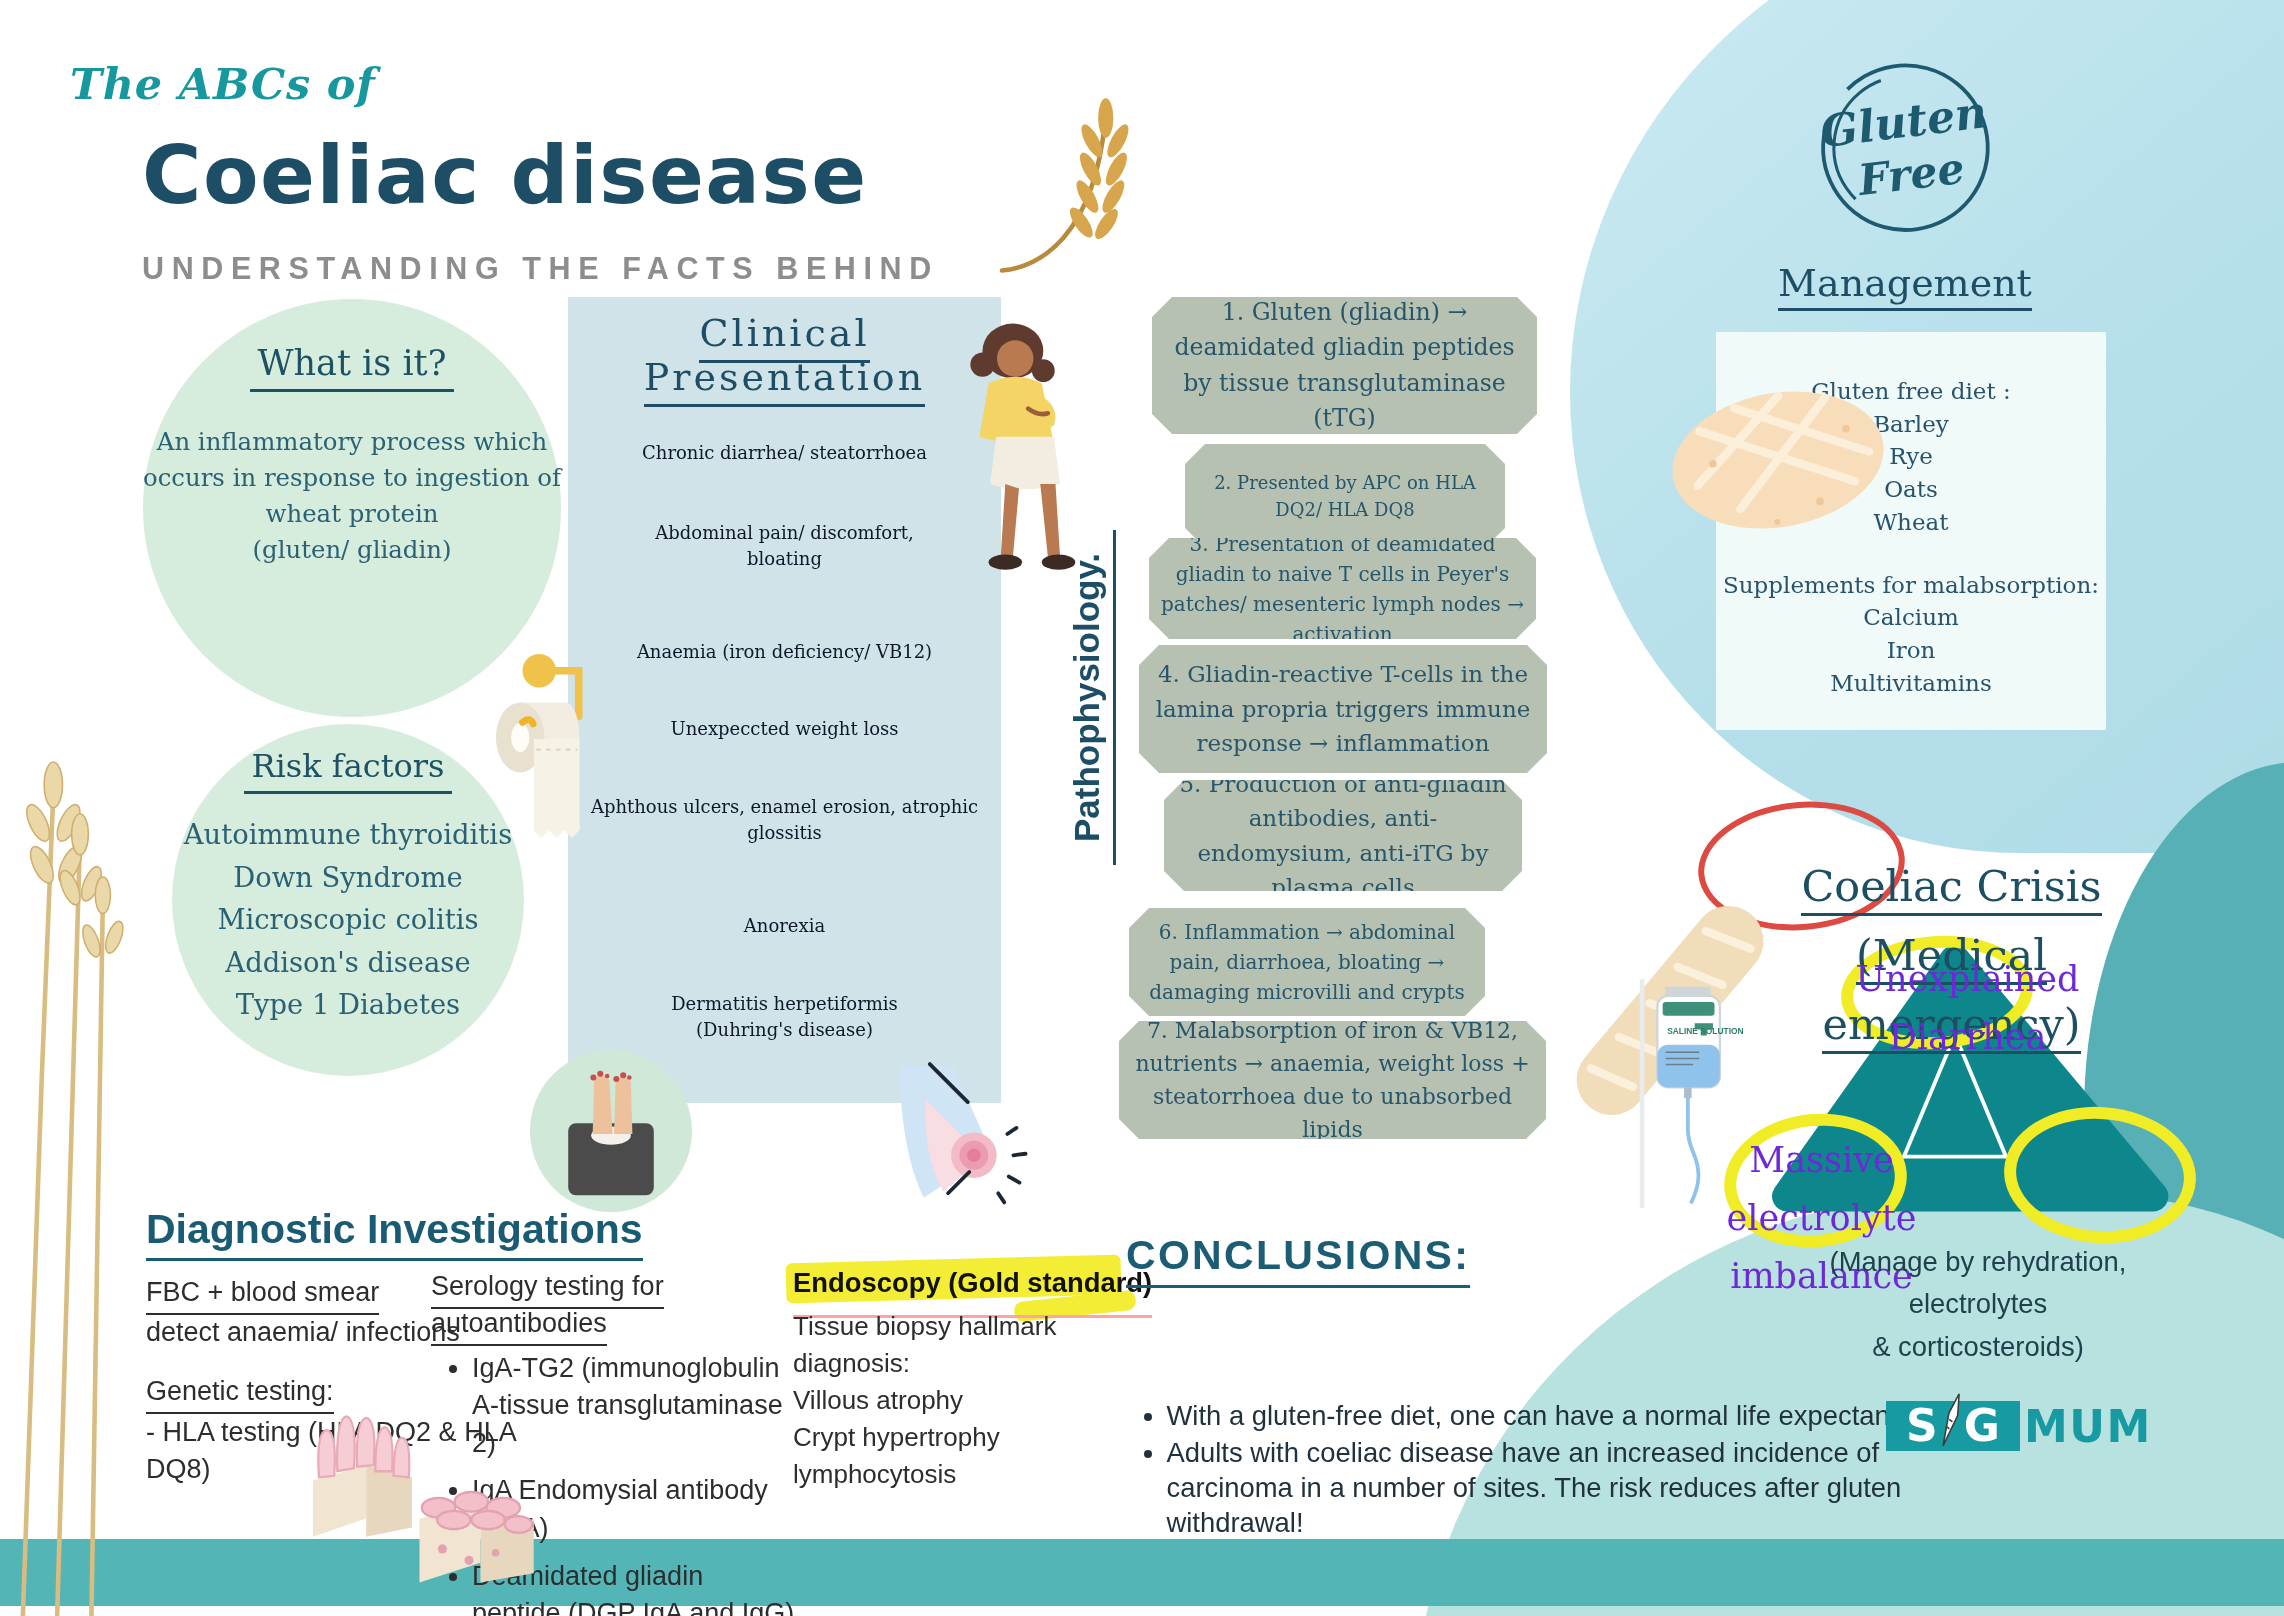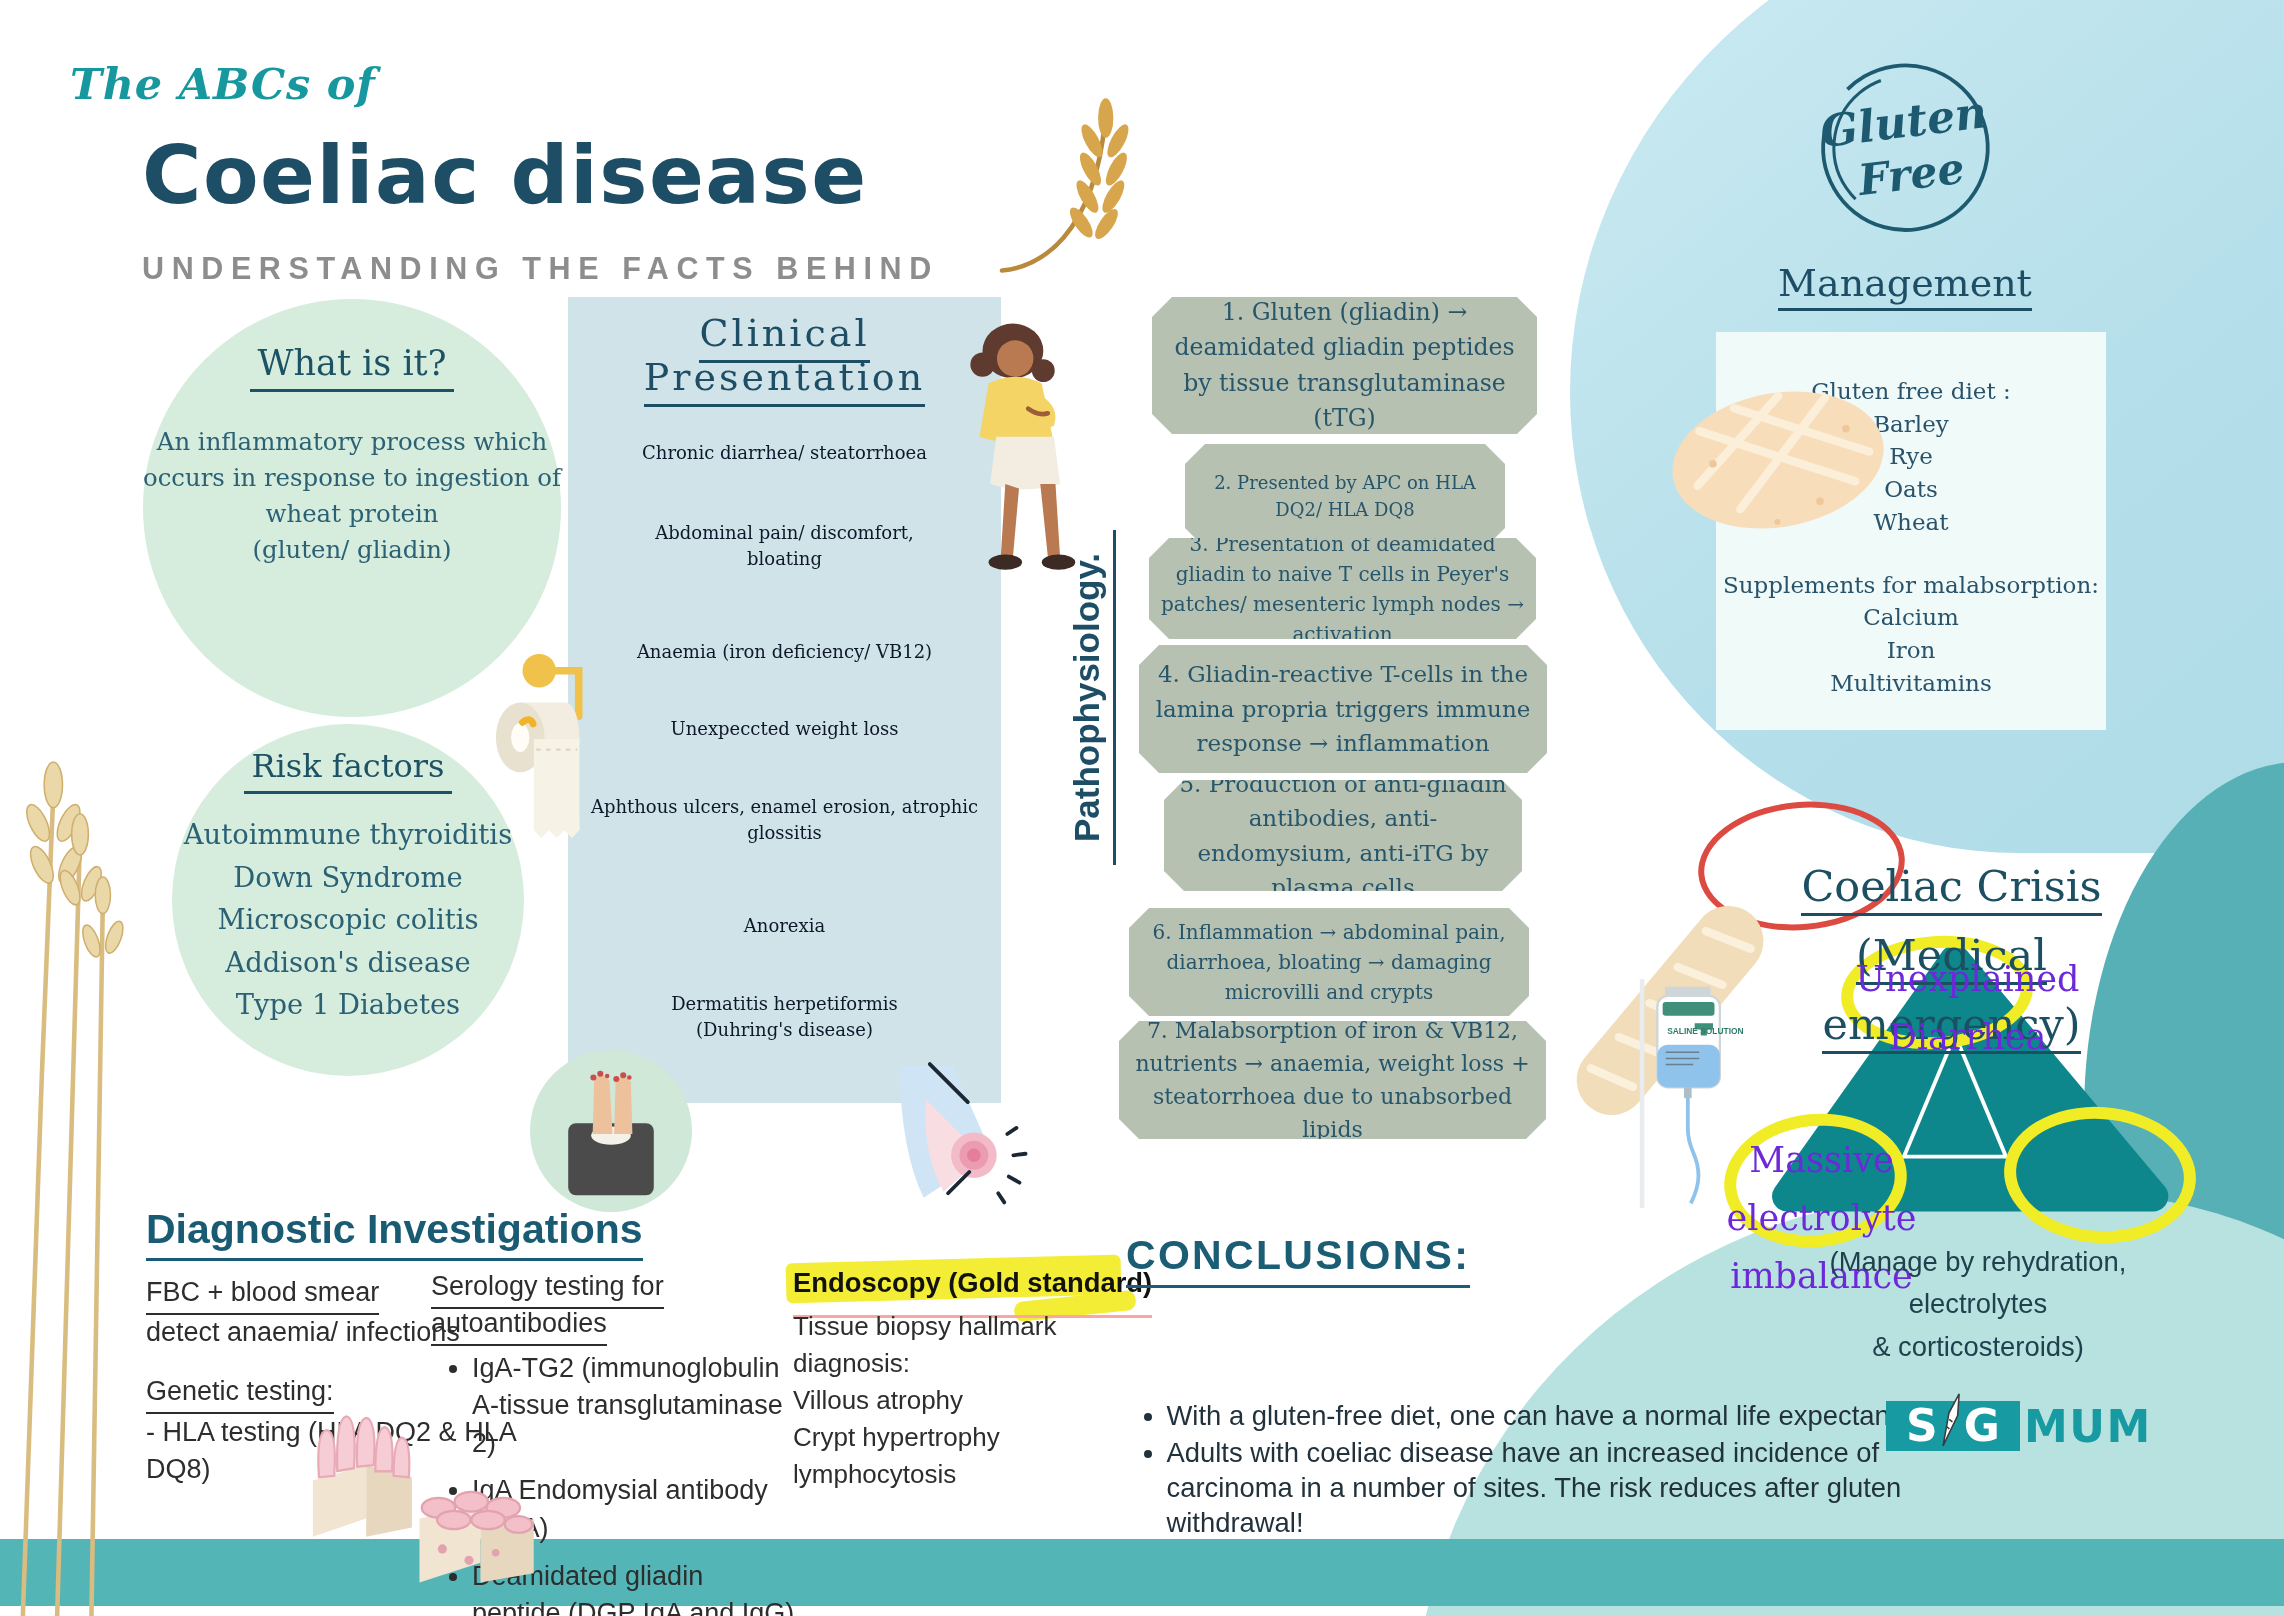--- a/index.html
+++ b/index.html
@@ -51,21 +51,21 @@
   .patho-label{left:924px;top:673px;width:335px;height:49px;transform:rotate(-90deg);
     text-align:center;font-size:35px;font-weight:bold;color:#1d4e66;border-bottom:3px solid #1d4e66;}
   .pb{background:#b6c1b2;color:#27566b;font-family:"DejaVu Serif",serif;text-align:center;
     display:flex;align-items:center;justify-content:center;line-height:1.5;padding:6.1px 9.1px;
     clip-path:polygon(20px 0,calc(100% - 20px) 0,100% 20px,100% calc(100% - 20px),calc(100% - 20px) 100%,20px 100%,0 calc(100% - 20px),0 20px);}
   .pb1{left:1152px;top:297px;width:385px;height:137px;font-size:23.6px;}
   .pb2{left:1185px;top:444px;width:320px;height:104px;font-size:18px;}
   .pb3{left:1149px;top:538px;width:387px;height:101px;font-size:20px;}
   .pb4{left:1139px;top:645px;width:408px;height:128px;font-size:23px;}
   .pb5{left:1164px;top:780px;width:358px;height:111px;font-size:23px;}
-  .pb6{left:1129px;top:908px;width:400px;height:108px;font-size:20px;}
+  .pb6{left:1129px;top:908px;width:356px;height:108px;font-size:20px;}
   .pb7{left:1119px;top:1021px;width:427px;height:118px;font-size:22px;}
 
   
   .mgmt-head{left:1745px;top:261px;width:320px;text-align:center;font-family:"DejaVu Serif",serif;
     font-size:38px;color:#1d4e66;}
   .mgmt-head span{border-bottom:3.8px solid #1d4e66;padding-bottom:3px;}
   .mgmt-box{left:1716px;top:332px;width:390px;height:398px;background:rgba(242,251,250,0.95);}
   .mgmt-text{left:1716px;top:375px;width:390px;text-align:center;font-family:"DejaVu Serif",serif;
     font-size:23px;color:#29536b;line-height:1.42;}
   .mgmt-gap{height:30.5px;}

